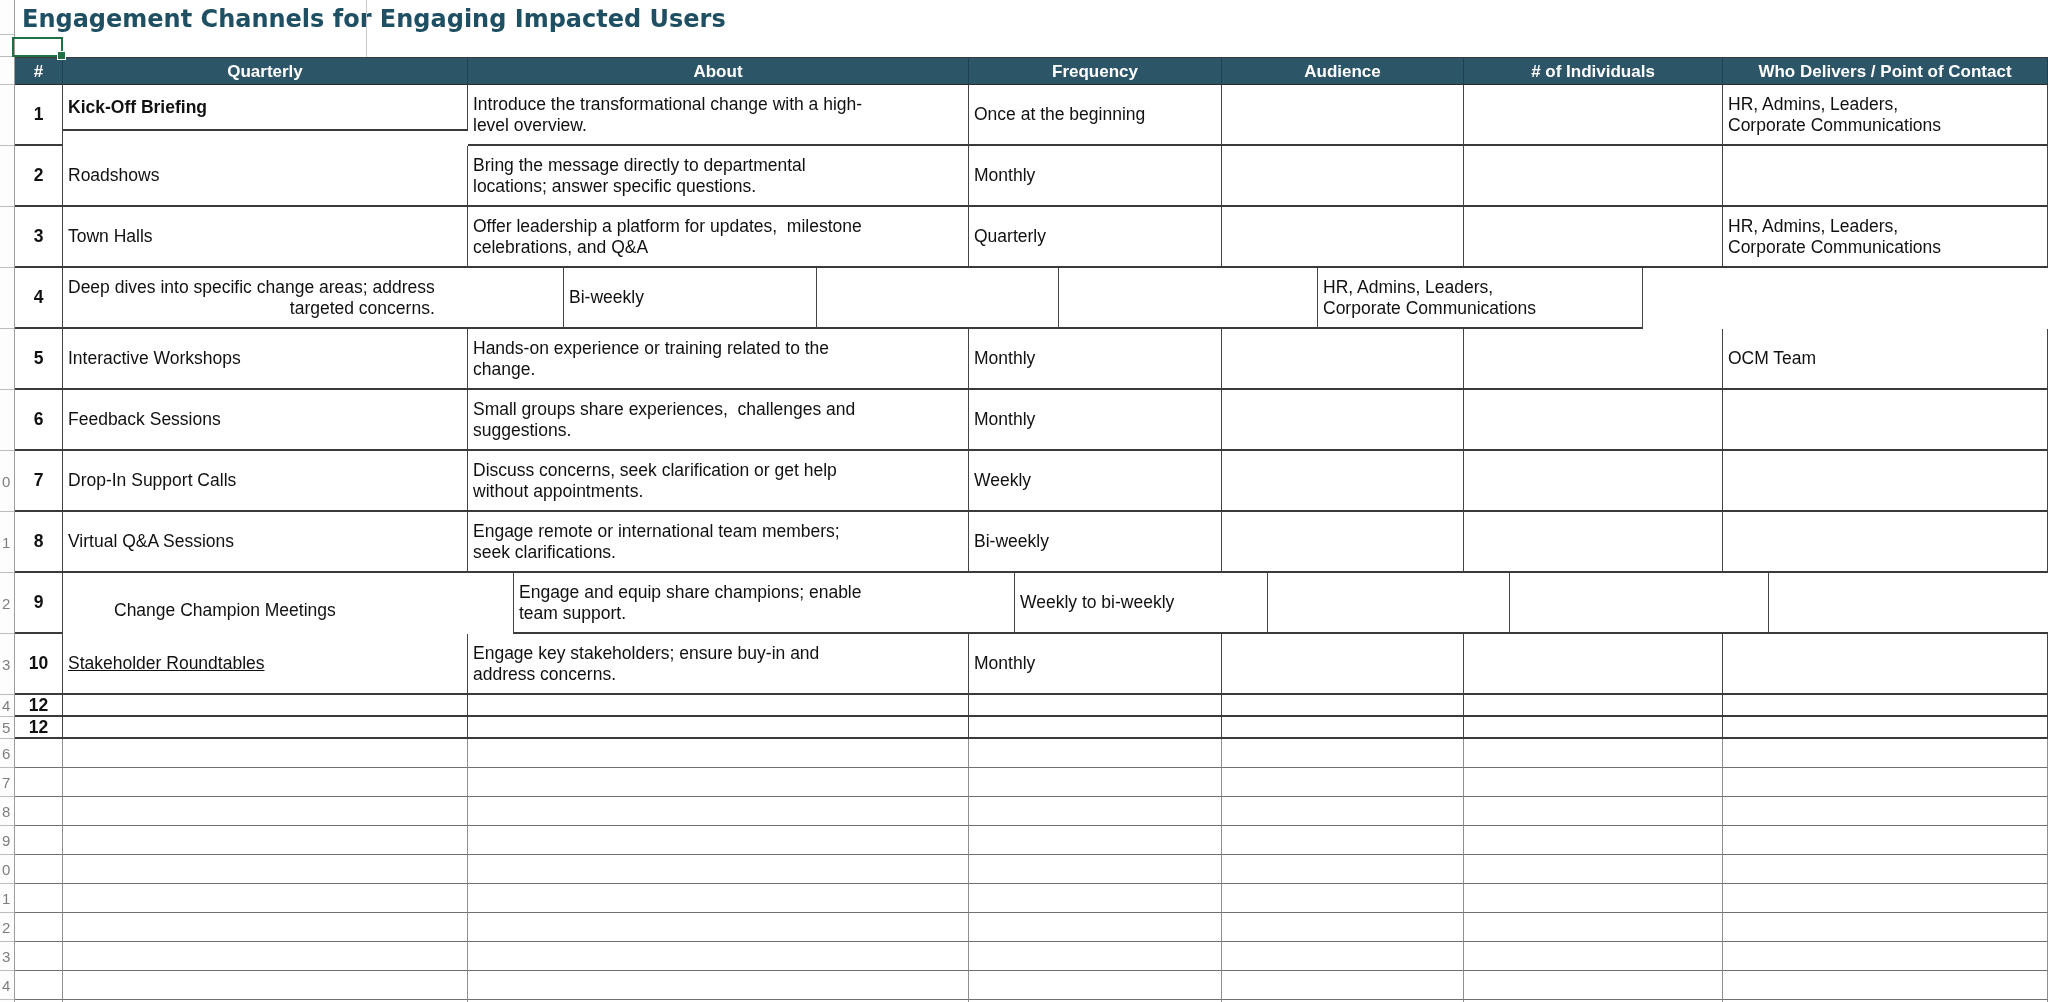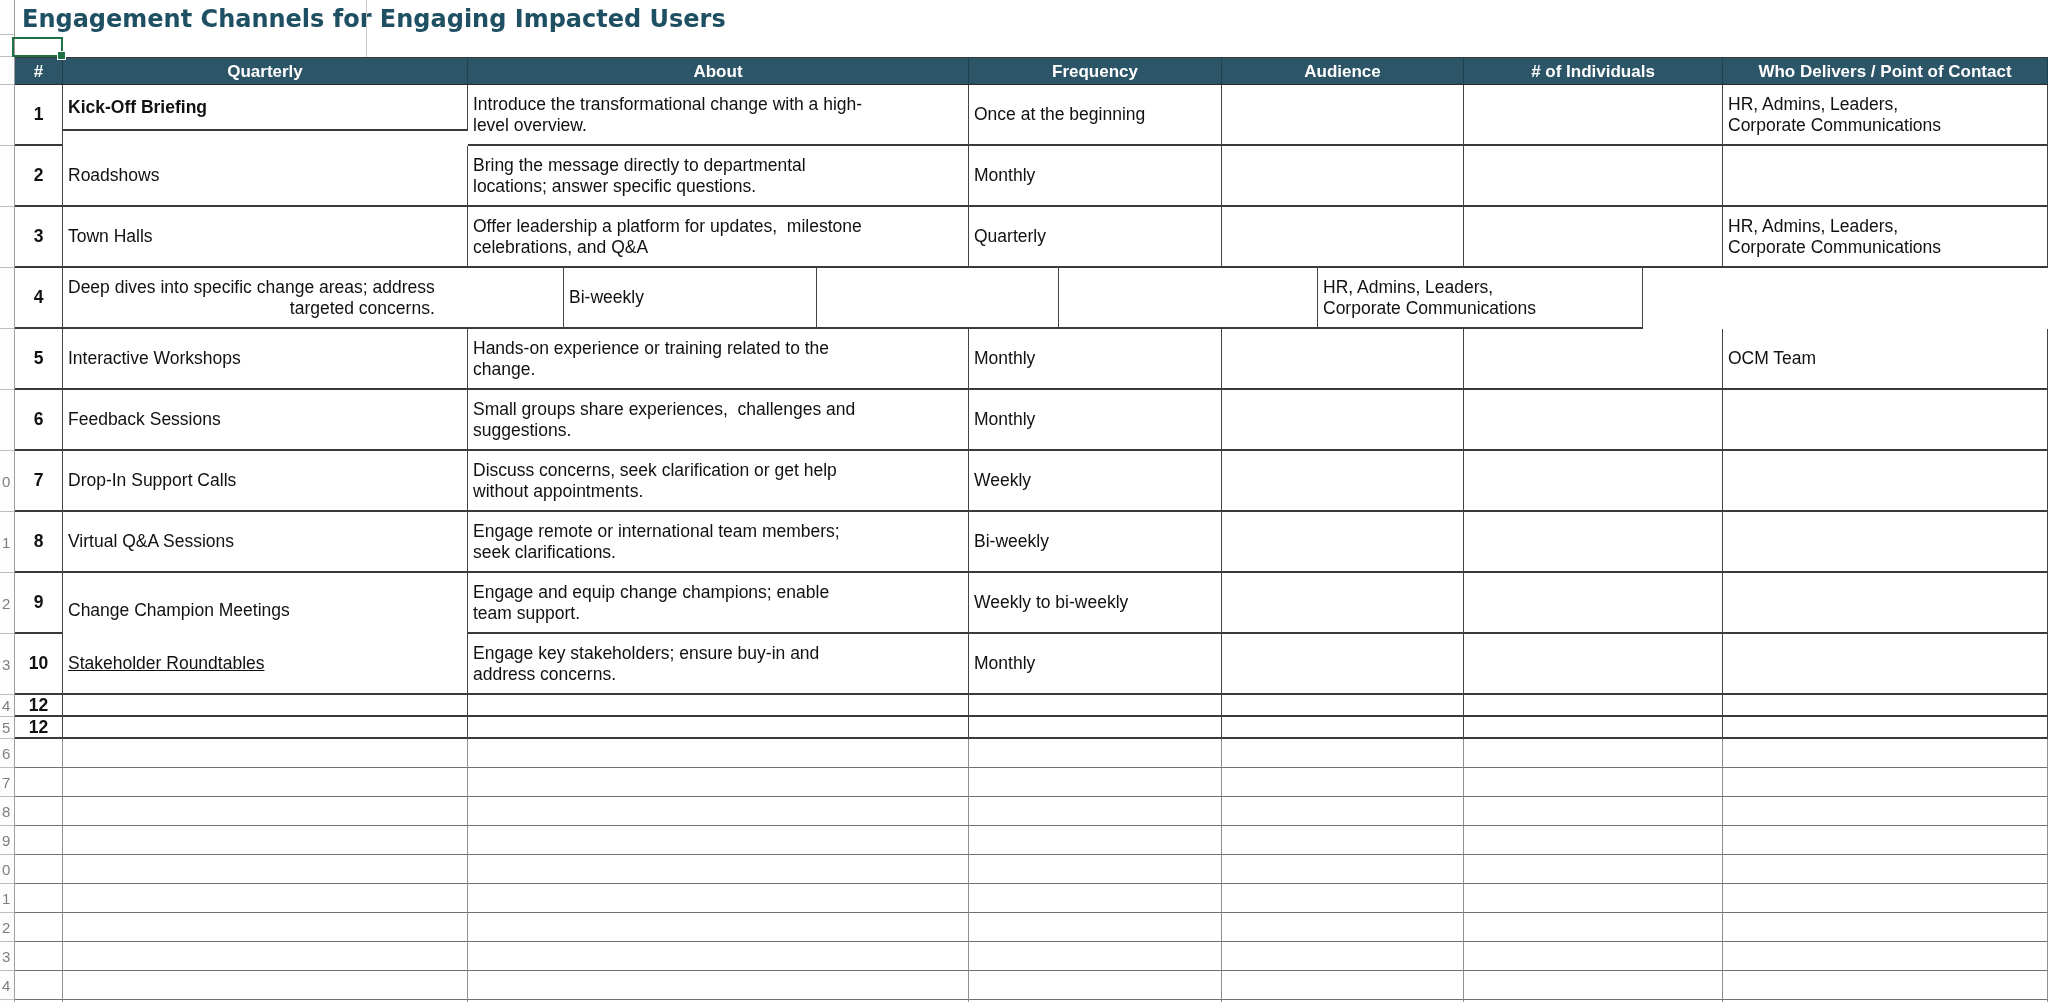--- a/index.html
+++ b/index.html
@@ -153,22 +153,22 @@
         <div class="cell" style="width: 405px; height: 61px;">Virtual Q&amp;A Sessions</div>
         <div class="cell" style="width: 501px; height: 61px;">Engage remote or international team members;
 seek clarifications.</div>
         <div class="cell" style="width: 253px; height: 61px;">Bi-weekly</div>
         <div class="cell" style="width: 242px; height: 61px;"></div>
         <div class="cell" style="width: 259px; height: 61px;"></div>
         <div class="cell" style="width: 325px; height: 61px;"></div>
       </div>
       <div class="row table" style="top: 573px; height: 61px;">
         <div class="cell num" style="width: 48px; height: 61px;">9</div>
-        <div class="cell" style="width: 405px; height: 77px;">Change Champion Meetings</div>
-        <div class="cell" style="width: 501px; height: 61px;">Engage and equip change champions; enable
+        <div class="cell" style="width: 405px; height: 77px; margin-left: 46px;">Change Champion Meetings</div>
+        <div class="cell" style="width: 501px; height: 61px;">Engage and equip share champions; enable
 team support.</div>
         <div class="cell" style="width: 253px; height: 61px;">Weekly to bi-weekly</div>
         <div class="cell" style="width: 242px; height: 61px;"></div>
         <div class="cell" style="width: 259px; height: 61px;"></div>
         <div class="cell" style="width: 325px; height: 61px;"></div>
       </div>
       <div class="row table" style="top: 634px; height: 61px;">
         <div class="cell num" style="width: 48px; height: 61px;">10</div>
         <div class="cell" style="width: 405px; height: 61px; text-decoration: underline;">Stakeholder Roundtables</div>
         <div class="cell" style="width: 501px; height: 61px;">Engage key stakeholders; ensure buy-in and

